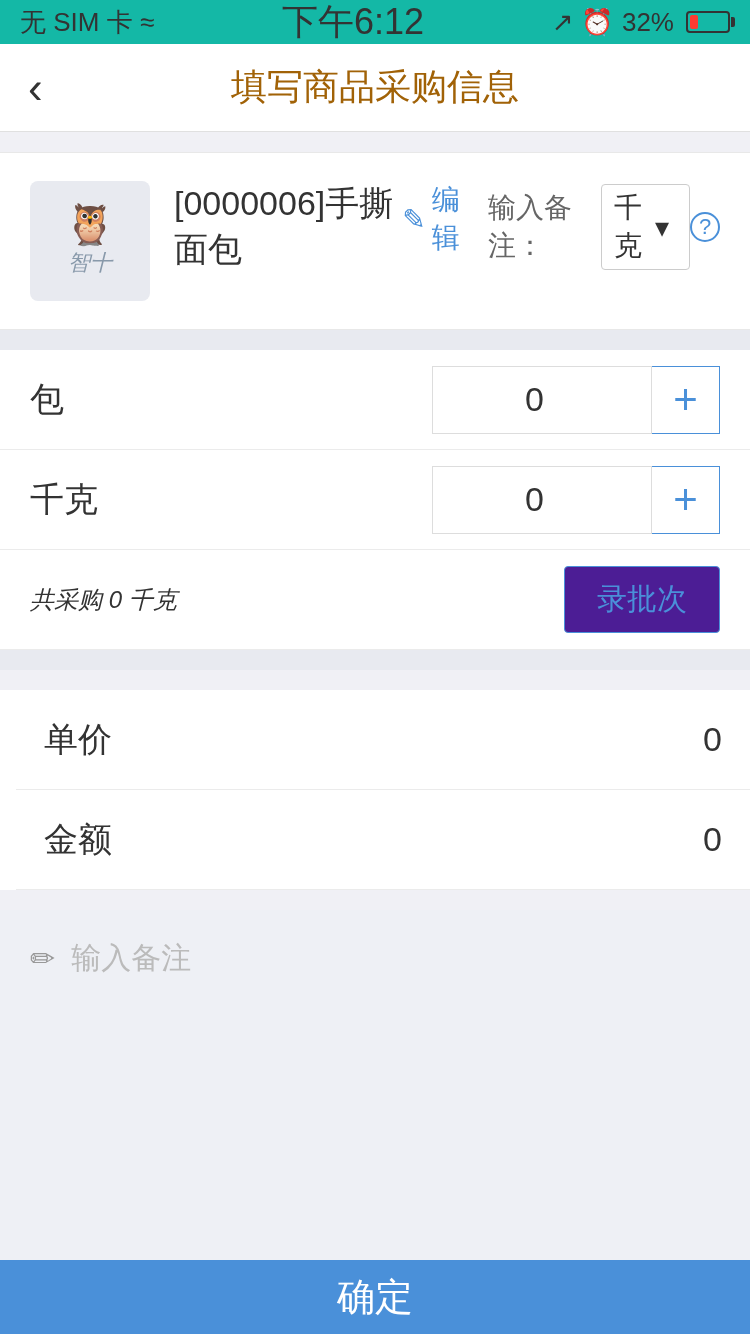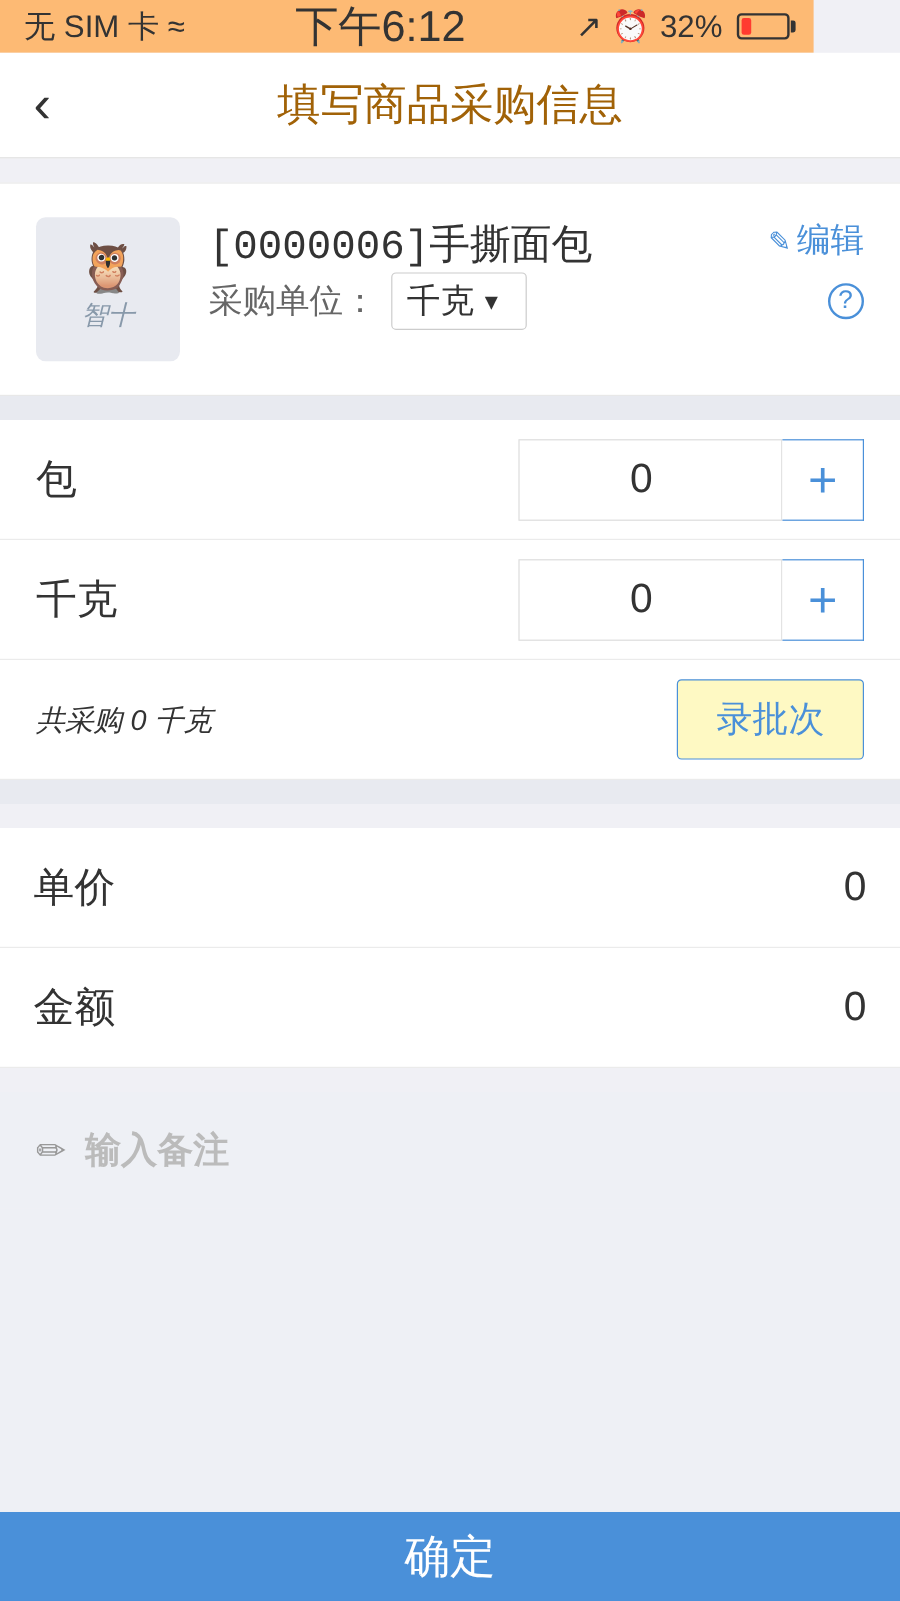--- a/index.html
+++ b/index.html
@@ -8,23 +8,23 @@
       width: 750px;
       min-height: 1334px;
       font-family: -apple-system, "PingFang SC", "Helvetica Neue", Arial, sans-serif;
       background: #f0f0f5;
       font-size: 32px;
       color: #333;
     }
 
     
     .status-bar {
-      width: 678px;
+      width: 750px;
       height: 44px;
-      background: #fdba74;
+      background: #14b8a6;
       display: flex;
       align-items: center;
       justify-content: space-between;
       padding: 0 20px;
       font-size: 26px;
       color: #333;
     }
     .status-left { display: flex; align-items: center; gap: 10px; }
     .status-center { font-size: 36px; font-weight: 500; }
     .status-right { display: flex; align-items: center; gap: 8px; font-size: 26px; }
@@ -112,22 +112,22 @@
       line-height: 1;
     }
     .owl-text {
       font-size: 22px;
       color: #8899aa;
       font-style: italic;
     }
     .product-info {
       flex: 1;
       display: flex;
-      flex-direction: column;
-      font-family: Liberation Mono, monospace;
+      flex-direction: row;
+      gap: 18px;
     }
     .product-top {
       display: flex;
       justify-content: space-between;
       align-items: flex-start;
     }
     .product-name {
       font-size: 34px;
       color: #333;
       font-weight: 400;
@@ -254,39 +254,40 @@
       border-bottom: 1px solid #ebebeb;
     }
     .summary-text {
       font-size: 24px;
       color: #333;
       font-style: italic;
     }
     .record-btn {
       border: 1px solid #4a90d9;
       color: #4a90d9;
-      background: #fef9c3;
+      background: #4c1d95;
       padding: 12px 32px;
       font-size: 30px;
       border-radius: 4px;
       cursor: pointer;
     }
 
     
     .info-section {
       background: #fff;
       margin-top: 20px;
     }
     .info-row {
       display: flex;
       align-items: center;
       justify-content: space-between;
       padding: 0 28px;
       height: 100px;
       border-bottom: 1px solid #ebebeb;
+      margin-left: 16px;
     }
     .info-label {
       font-size: 34px;
       color: #333;
     }
     .info-value {
       font-size: 34px;
       color: #333;
     }
 
@@ -300,21 +301,20 @@
       gap: 16px;
       min-height: 90px;
     }
     .pencil-icon {
       color: #999;
       font-size: 30px;
     }
     .remark-placeholder {
       font-size: 30px;
       color: #bbb;
-      font-weight: bold;
     }
 
     
     .bottom-space {
       flex: 1;
       background: #eef0f5;
       height: 350px;
     }
 
     
@@ -368,21 +368,21 @@
       <span class="product-name">
         <span>[0000006]</span><span>手撕面包</span>
       </span>
       <div class="edit-btn">
         <span>✎</span>
         <span>编辑</span>
       </div>
     </div>
     <div class="product-bottom">
       <div class="unit-row">
-        <span>采购单位：</span>
+        <span>输入备注：</span>
         <div class="unit-select">
           <span>千克</span>
           <span>▾</span>
         </div>
       </div>
       <div class="price-ref">
         <span class="help-icon">?</span>
       </div>
     </div>
   </div>

